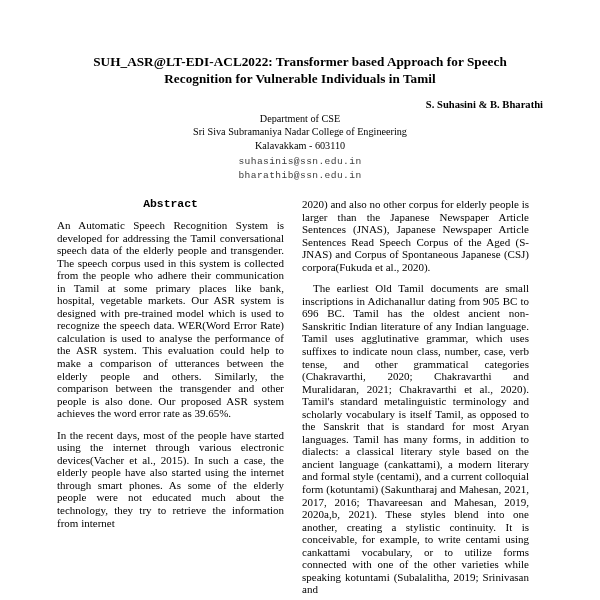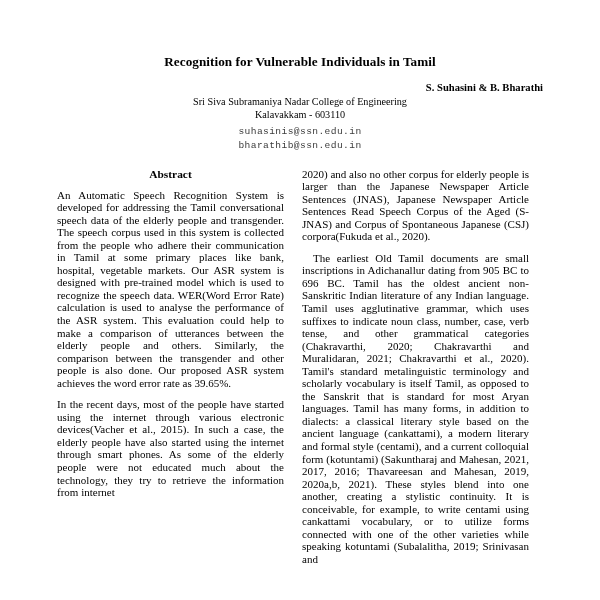--- a/index.html
+++ b/index.html
@@ -67,20 +67,21 @@
   .col {
     width: 227px;
     flex: 0 0 227px;
   }
 
   .abstract-head {
     text-align: center;
     font-size: 11.4px;
     font-weight: bold;
     margin-bottom: 9px;
+    font-family: Liberation Mono, monospace;
   }
 
   p.body {
     margin: 0;
     font-size: 11px;
     line-height: 12.55px;
     text-align: justify;
     text-justify: inter-word;
     hyphens: manual;
   }
@@ -99,24 +100,26 @@
     display: inline-block;
     width: 18px;
   }
 </style>
 </head>
 <body>
 
 <div class="page">
 
   <h1 class="title">
+    <span>SUH_ASR@LT-EDI-ACL2022: Transformer based Approach for Speech</span>
     <span class="l2">Recognition for Vulnerable Individuals in Tamil</span>
   </h1>
 
   <div class="authors">S. Suhasini &amp; B. Bharathi</div>
+  <div class="affil">Department of CSE</div>
   <div class="affil">Sri Siva Subramaniya Nadar College of Engineering</div>
   <div class="affil">Kalavakkam - 603110</div>
 
   <div class="emails">
     <div>suhasinis@ssn.edu.in</div>
     <div>bharathib@ssn.edu.in</div>
   </div>
 
   <div class="columns">
 

